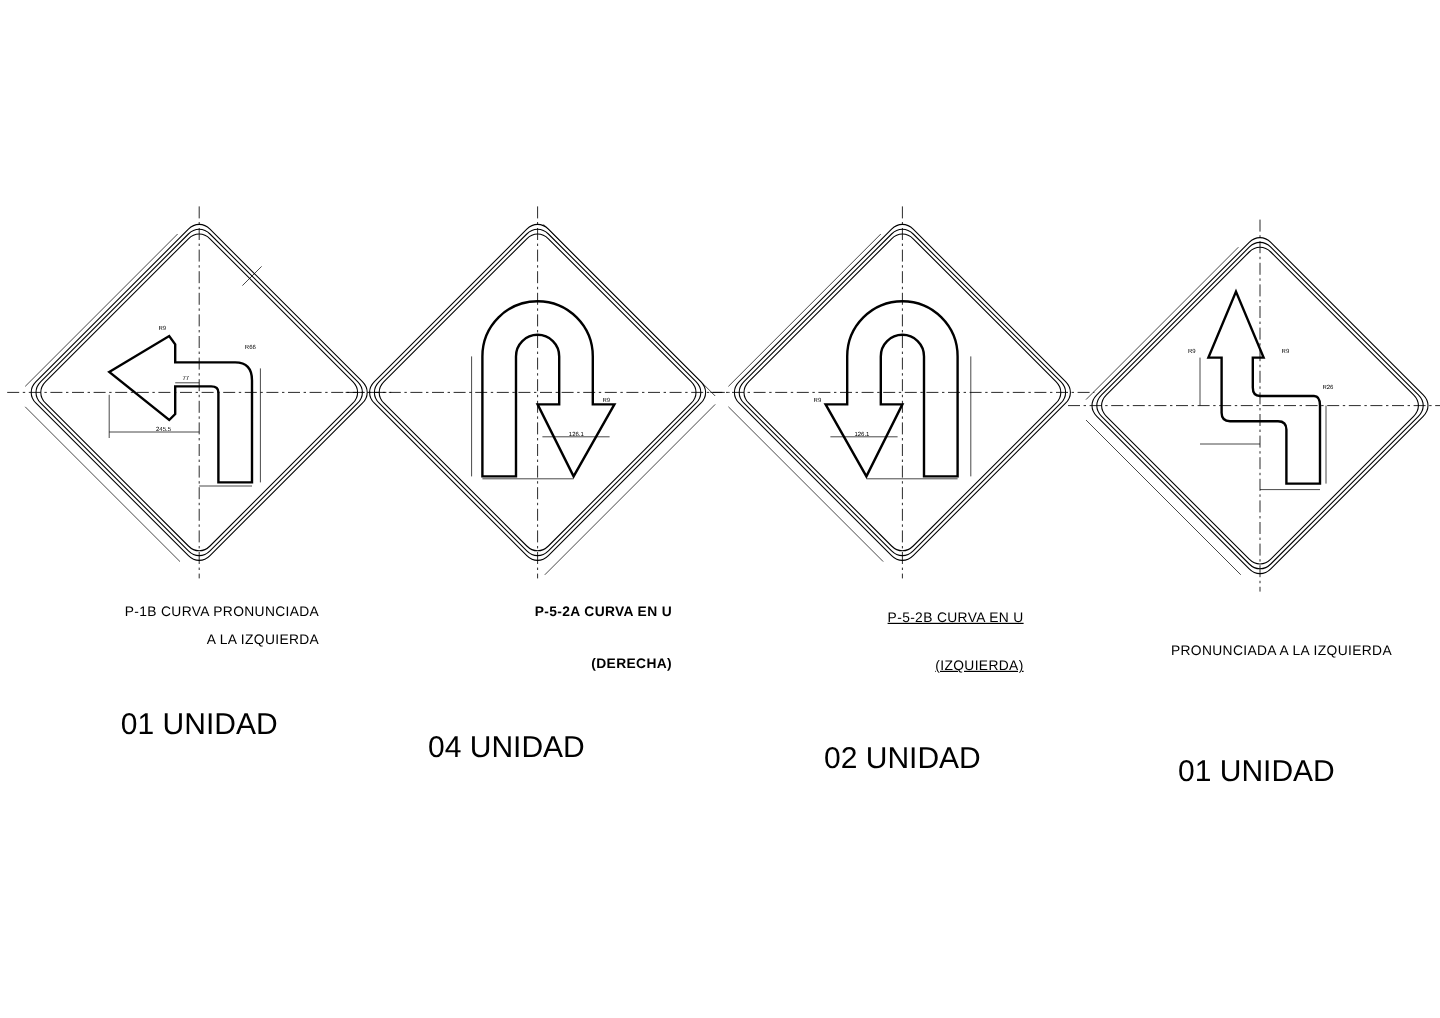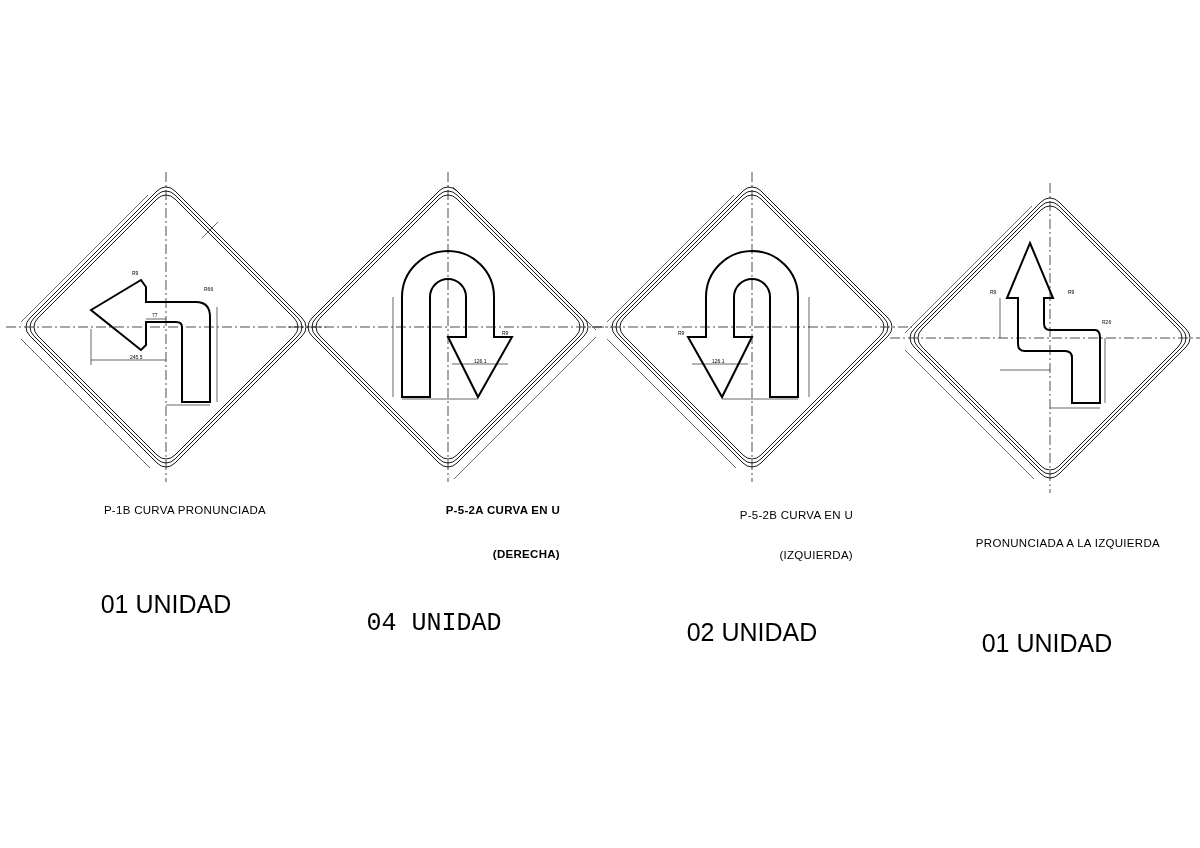--- a/index.html
+++ b/index.html
@@ -82,30 +82,31 @@
     <line x1="0" y1="70" x2="50" y2="70" stroke="#000" stroke-width="0.6"></line>
     <line x1="-50" y1="32" x2="0" y2="32" stroke="#000" stroke-width="0.6"></line>
     <text class="dim" x="-60" y="-44">R9</text>
     <text class="dim" x="18" y="-44">R9</text>
     <text class="dim" x="52" y="-14">R26</text>
   </g>
 </svg>
 
 <div class="cap" style="left:66px;top:498px;width:200px;">
   <div>P-1B  CURVA PRONUNCIADA</div>
+  <div>A LA IZQUIERDA</div>
 </div>
 <div class="qty" style="left:66px;top:590px;width:200px;">01 UNIDAD</div>
 
 <div class="cap" style="left:360px;top:498px;width:200px;font-weight:bold;">
   <div>P-5-2A  CURVA EN U</div>
   <div style="margin-top:20px;">(DERECHA)</div>
 </div>
-<div class="qty" style="left:334px;top:609px;width:200px;font-family:Liberation Mono, monospace;">04 UNIDAD</div>
+<div class="qty" style="left:322px;top:609px;width:200px;">04 UNIDAD</div>
 
-<div class="cap" style="left:653px;top:503px;width:200px;">
+<div class="cap" style="left:653px;top:503px;width:200px;text-decoration:underline;">
   <div>P-5-2B  CURVA EN U</div>
   <div style="margin-top:16px;">(IZQUIERDA)</div>
 </div>
 <div class="qty" style="left:652px;top:618px;width:200px;">02 UNIDAD</div>
 
 <div class="cap" style="left:930px;top:511px;width:230px;">
   <div style="margin-top:20px;">PRONUNCIADA A LA IZQUIERDA</div>
 </div>
 <div class="qty" style="left:947px;top:629px;width:200px;">01 UNIDAD</div>
 

